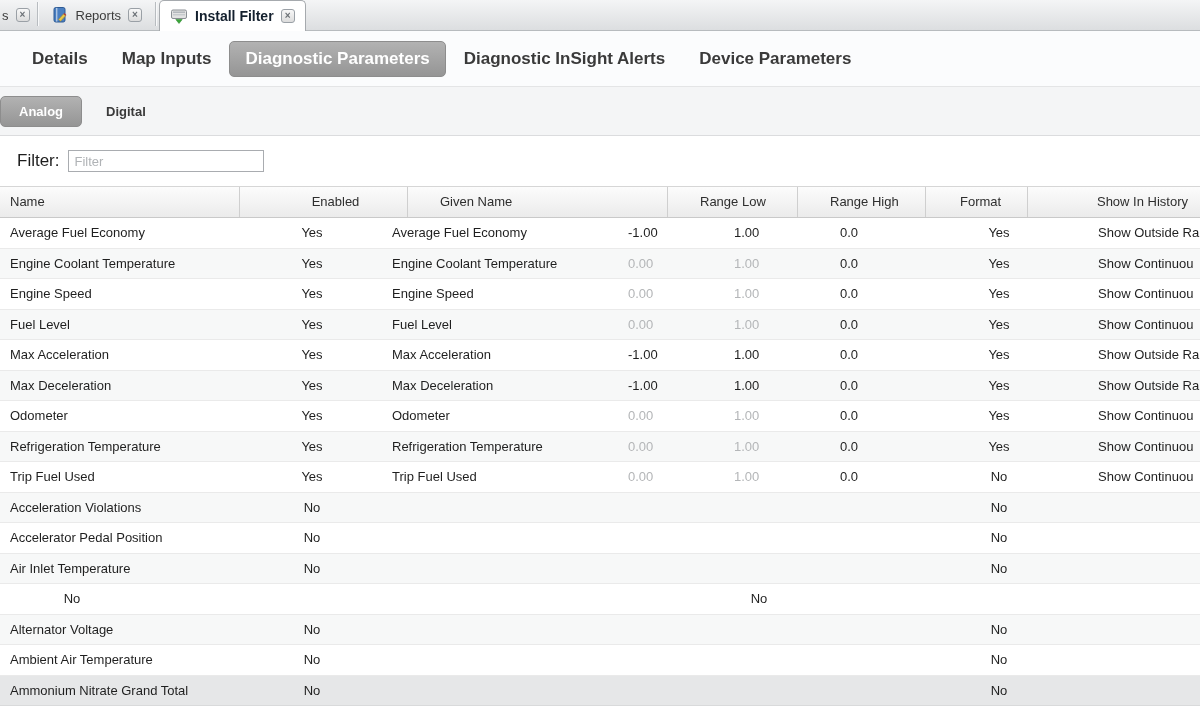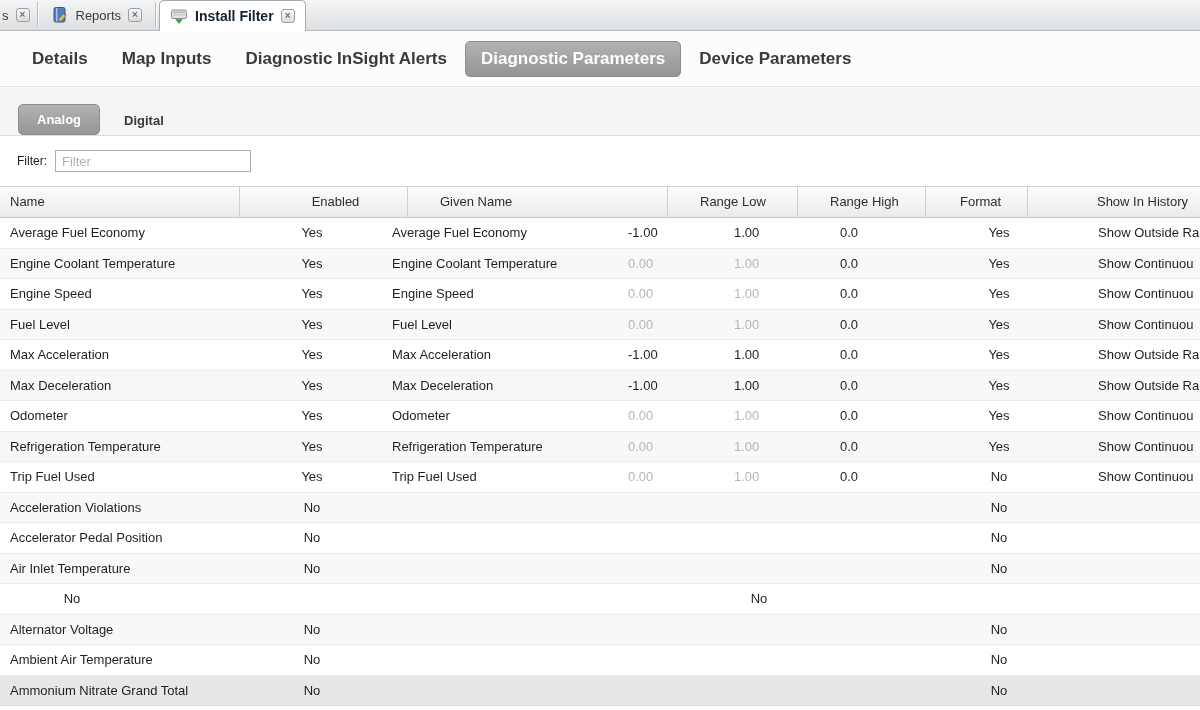--- a/index.html
+++ b/index.html
@@ -27,31 +27,31 @@
   .nav-toolbar { height:56px; background:#fbfcfd; border-bottom:1px solid #e4e5e6;
     display:flex; align-items:center; padding-left:30px; }
   .nav-item { font-size:17px; font-weight:bold; color:#3a3a3a; margin-right:30px;
     padding:7px 2px; cursor:pointer; white-space:nowrap; }
   .nav-item.selected { background:linear-gradient(#b2b2b2,#959595);
     border:1px solid #8d8d8d; border-radius:5px; color:#fff; padding:7px 15px;
     margin-right:16px; margin-left:-14px; }
 
   
   .sub-toolbar { height:49px; background:#f4f5f6; border-bottom:1px solid #dbdcde;
-    display:flex; align-items:flex-end; padding-left:18px; }
+    display:flex; align-items:center; }
   .seg-item { font-size:13px; font-weight:bold; color:#3a3a3a; margin-right:26px;
     padding:7px 2px; cursor:pointer; }
   .seg-item.selected { background:linear-gradient(#b2b2b2,#959595);
     border:1px solid #8d8d8d; border-radius:5px; color:#fff; padding:7px 18px;
     margin-right:22px; }
 
   
   .filter-row { height:51px; background:#fff; border-bottom:1px solid #d6d6d6;
     display:flex; align-items:center; padding-left:17px; }
-  .filter-label { font-size:12px; color:#1d1d1d; margin-right:8px; }
+  .filter-label { font-size:17px; color:#1d1d1d; margin-right:8px; }
   .filter-input { width:196px; height:22px; border:1px solid #a9acb0;
     font-size:13px; padding:4px 6px; color:#222; font-family:"Liberation Sans",sans-serif; }
   .filter-input::placeholder { color:#b0b3b6; }
 
   
   .grid-header { height:31px; background:linear-gradient(#fcfcfc,#ebebeb);
     border-bottom:1px solid #c9c9c9; display:flex;gap:24px; }
   .hcell { font-size:13px; color:#2e2e2e; line-height:30px; border-right:1px solid #cfcfcf;
     flex:none; overflow:hidden; white-space:nowrap; cursor:pointer; }
   .hcell:last-child { border-right:none; }
@@ -110,22 +110,22 @@
         </svg>
       </span>
       <span>Install Filter</span>
       <span class="close-btn">×</span>
     </div>
   </div>
 
   <div class="nav-toolbar">
       <div class="nav-item">Details</div>
       <div class="nav-item">Map Inputs</div>
+      <div class="nav-item selected">Diagnostic Parameters</div>
       <div class="nav-item">Diagnostic InSight Alerts</div>
-      <div class="nav-item selected">Diagnostic Parameters</div>
       <div class="nav-item">Device Parameters</div>
     </div>
 
   <div class="sub-toolbar">
       <div class="seg-item selected">Analog</div>
       <div class="seg-item">Digital</div>
     </div>
 
   <div class="filter-row">
     <span class="filter-label">Filter:</span>

